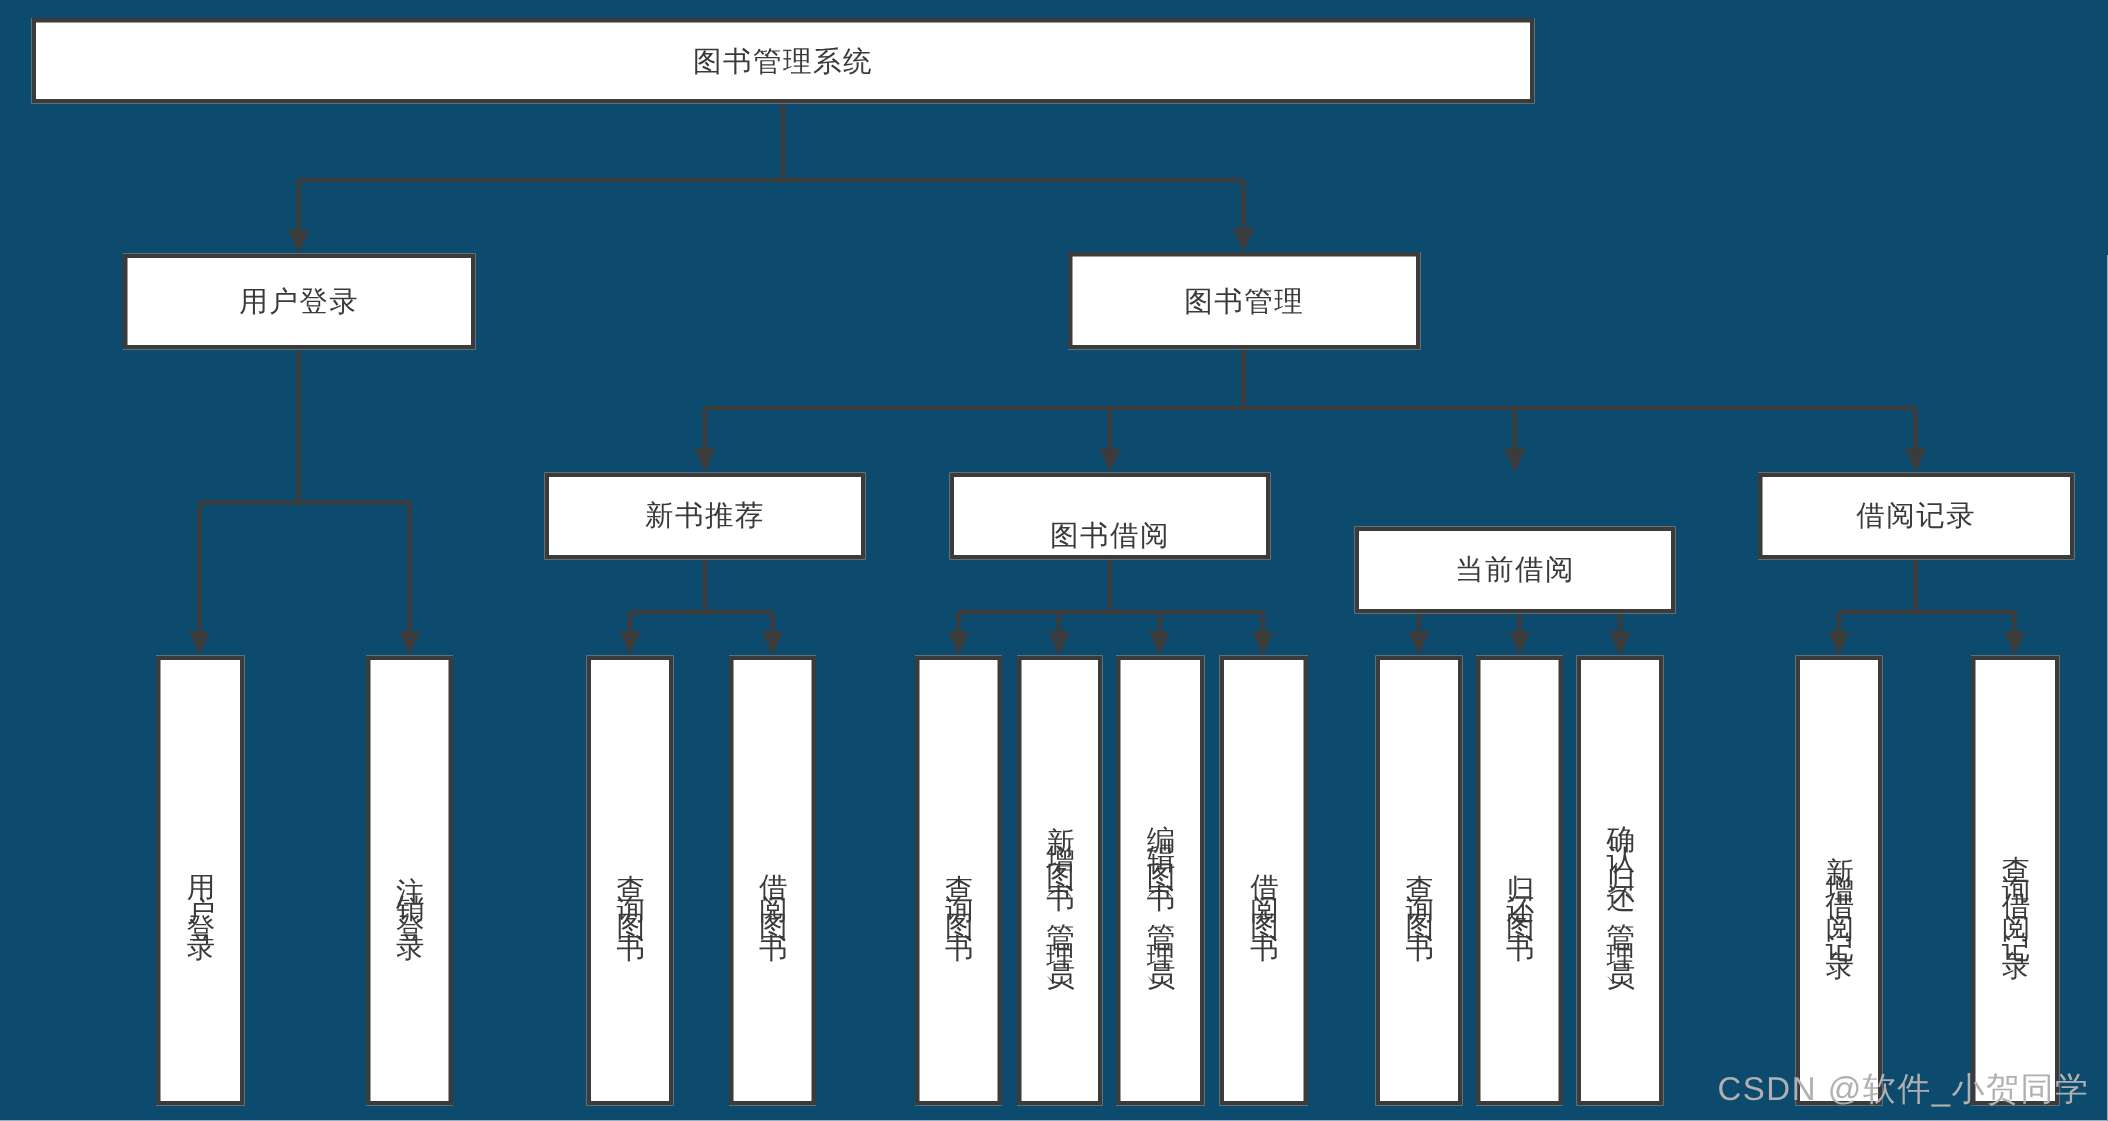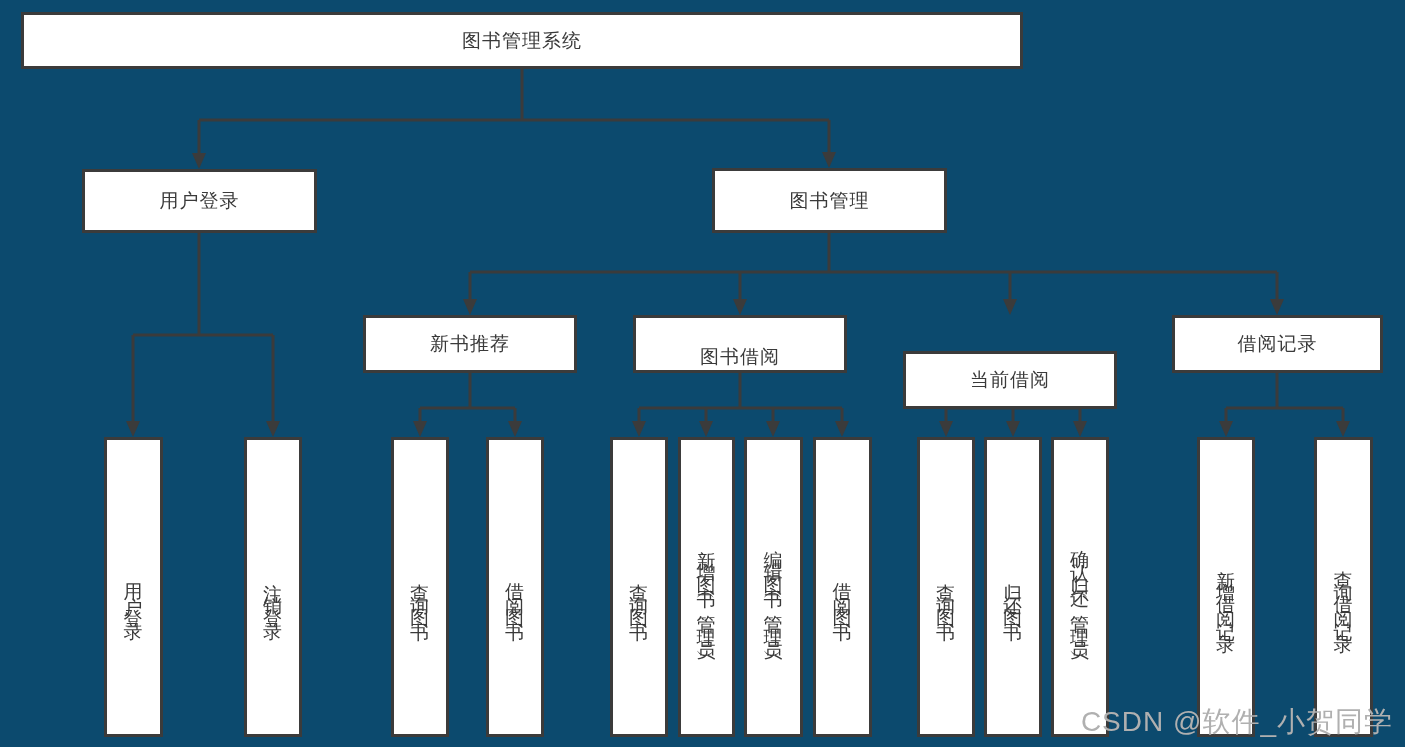--- a/index.html
+++ b/index.html
@@ -48,21 +48,21 @@
     text-orientation: mixed;
     letter-spacing: 13px;
     line-height: 1;
     margin-bottom: -13px;
     white-space: nowrap;
   }
   .watermark {
     position: absolute;
     right: 12px;
     bottom: 6px;
-    font-size: 28px;
+    font-size: 22px;
     color: #b0b0b0;
     letter-spacing: 1px;
     background: transparent;
   }
 </style>
 </head>
 <body>
 
 <div class="canvas">
 

